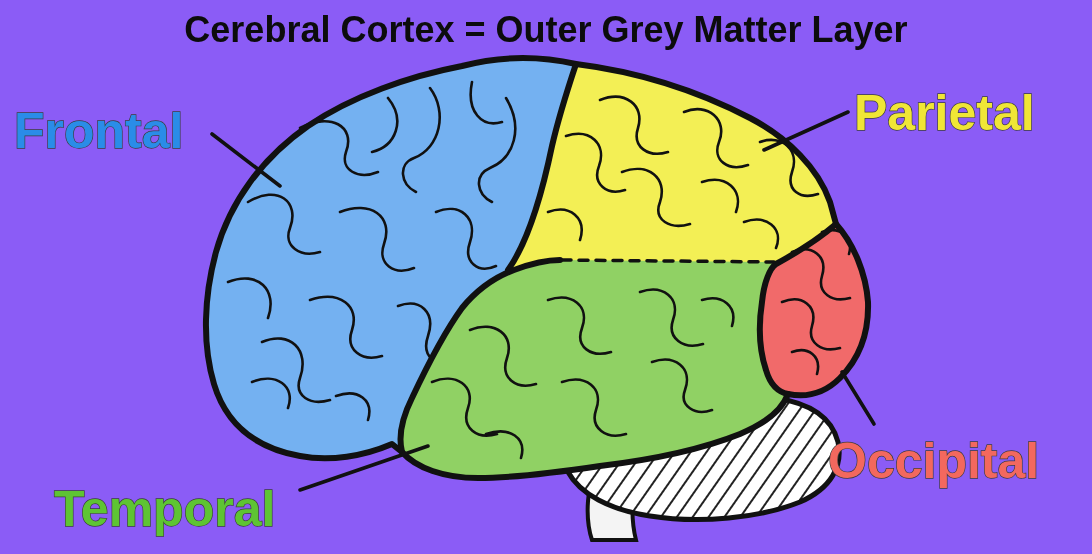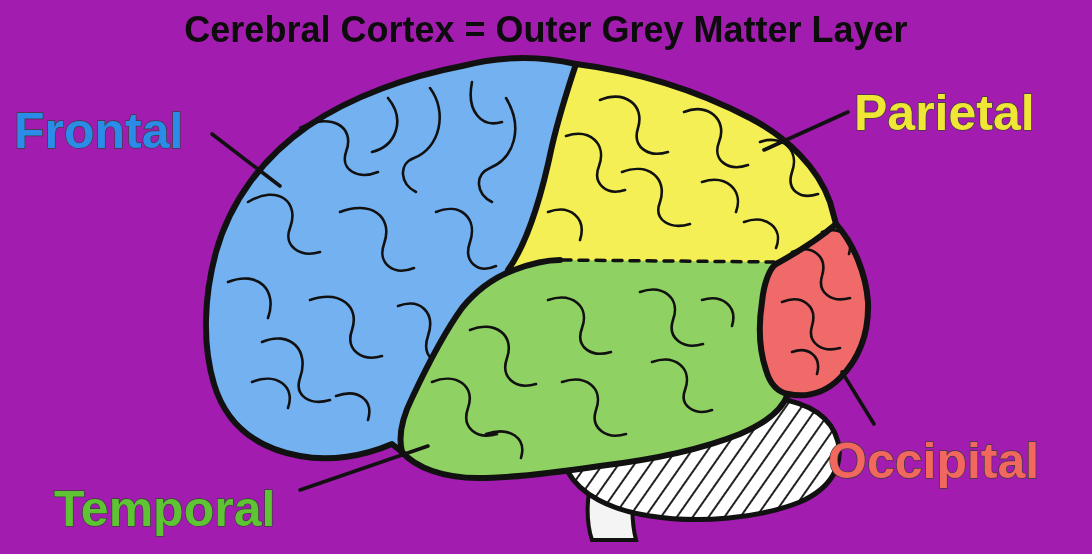--- a/index.html
+++ b/index.html
@@ -1,19 +1,19 @@
 <!DOCTYPE html>
 <html><head>
 <meta charset="utf-8">
 <style>
   html,body{margin:0;padding:0;background:#ffffff;}
   .stage{
     position:relative;
     width:1092px;height:554px;
-    background:#a21caf;
+    background:#8b5cf6;
     overflow:hidden;
     font-family:"Liberation Sans", sans-serif;
   }
   .stage svg{display:block;width:1092px;height:554px;}
   .title-text{
     font-family:"Liberation Sans", sans-serif;
     font-weight:bold;
     font-size:36px;
     fill:#0c0c0c;
   }

